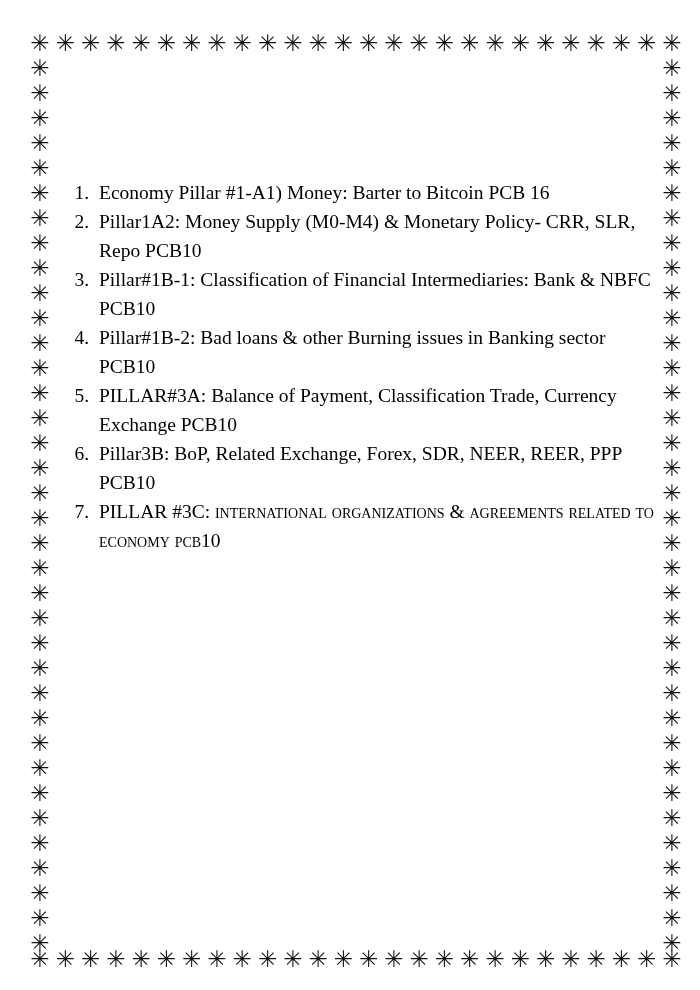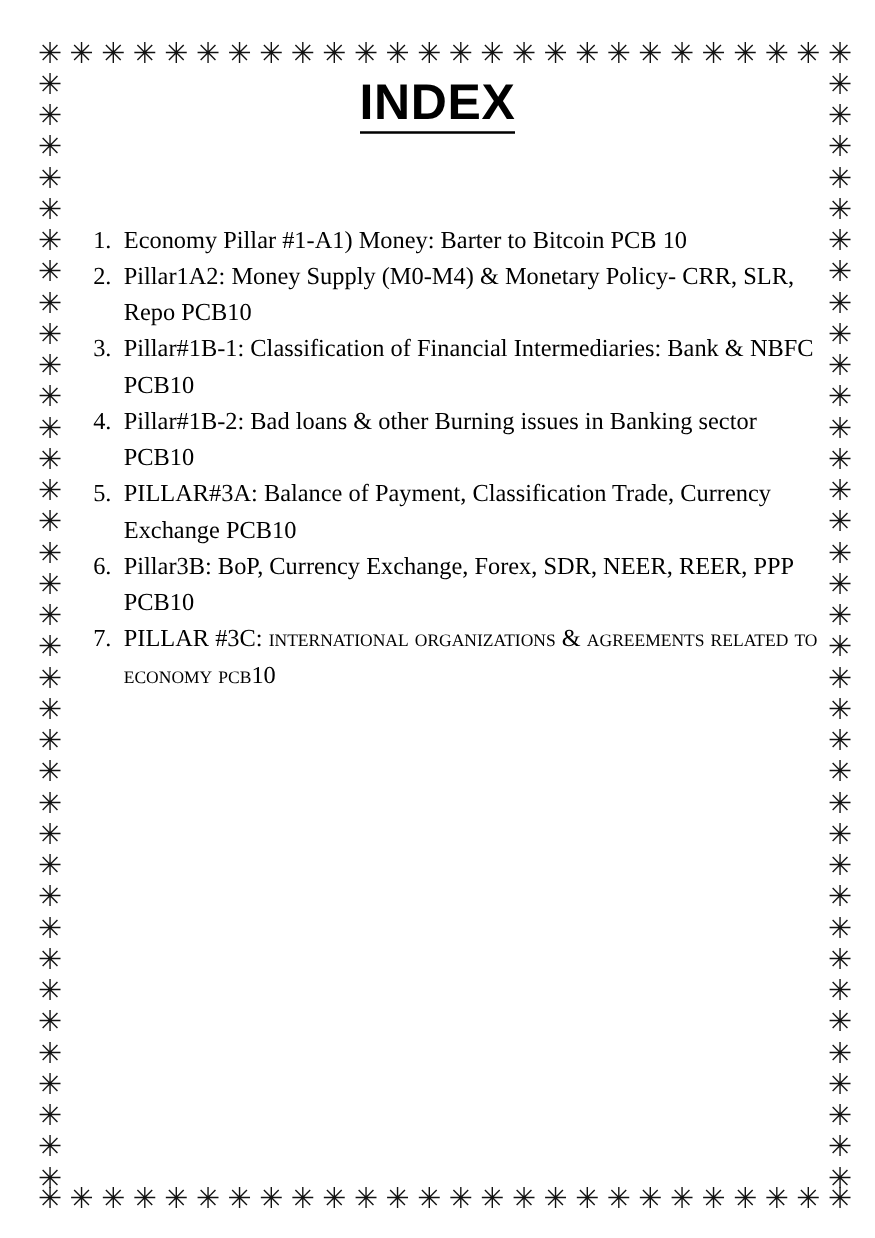--- a/index.html
+++ b/index.html
@@ -221,41 +221,38 @@
       <span class="ast" style="left: 28px; top: 857px; color: rgb(17, 17, 17);">✳</span>
       <span class="ast" style="left: 660px; top: 857px; color: rgb(17, 17, 17);">✳</span>
       <span class="ast" style="left: 28px; top: 882px; color: rgb(17, 17, 17);">✳</span>
       <span class="ast" style="left: 660px; top: 882px; color: rgb(17, 17, 17);">✳</span>
       <span class="ast" style="left: 28px; top: 907px; color: rgb(17, 17, 17);">✳</span>
       <span class="ast" style="left: 660px; top: 907px; color: rgb(17, 17, 17);">✳</span>
       <span class="ast" style="left: 28px; top: 932px; color: rgb(17, 17, 17);">✳</span>
       <span class="ast" style="left: 660px; top: 932px; color: rgb(17, 17, 17);">✳</span>
     </div>
 
-  <div class="title-wrap">
-    <span class="title">INDEX</span>
-  </div>
 
   <ol class="index-list" id="index-list">
       <li>
-        <span class="entry">Economy Pillar #1-A1) Money: Barter to Bitcoin PCB 10</span>
+        <span class="entry">Economy Pillar #1-A1) Money: Barter to Bitcoin PCB 16</span>
       </li>
       <li>
         <span class="entry">Pillar1A2:  Money Supply (M0-M4) &amp; Monetary Policy- CRR, SLR, Repo PCB10</span>
       </li>
       <li>
         <span class="entry">Pillar#1B-1: Classification of Financial Intermediaries: Bank &amp; NBFC PCB10</span>
       </li>
       <li>
         <span class="entry">Pillar#1B-2: Bad loans &amp; other Burning issues in Banking sector PCB10</span>
       </li>
       <li>
         <span class="entry">PILLAR#3A: Balance of Payment, Classification Trade, Currency Exchange PCB10</span>
       </li>
       <li>
-        <span class="entry">Pillar3B: BoP, Currency Exchange, Forex, SDR, NEER, REER, PPP PCB10</span>
+        <span class="entry">Pillar3B: BoP, Related Exchange, Forex, SDR, NEER, REER, PPP PCB10</span>
       </li>
       <li class="smallcaps">
         <span class="entry"><span class="lead">PILLAR #3C:</span><span> International Organizations &amp; Agreements Related to Economy pcb10</span></span>
       </li>
     </ol>
 
 </div>
 
 </body></html>

